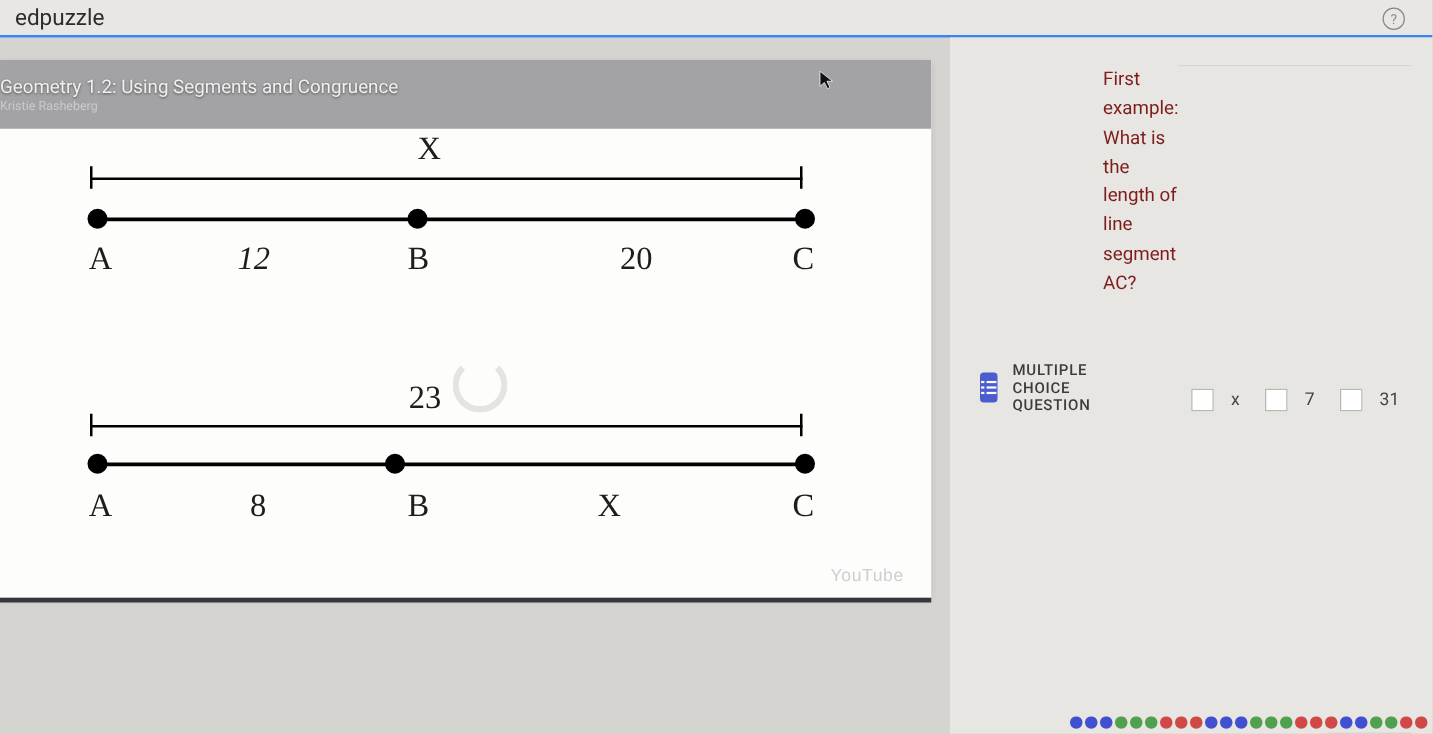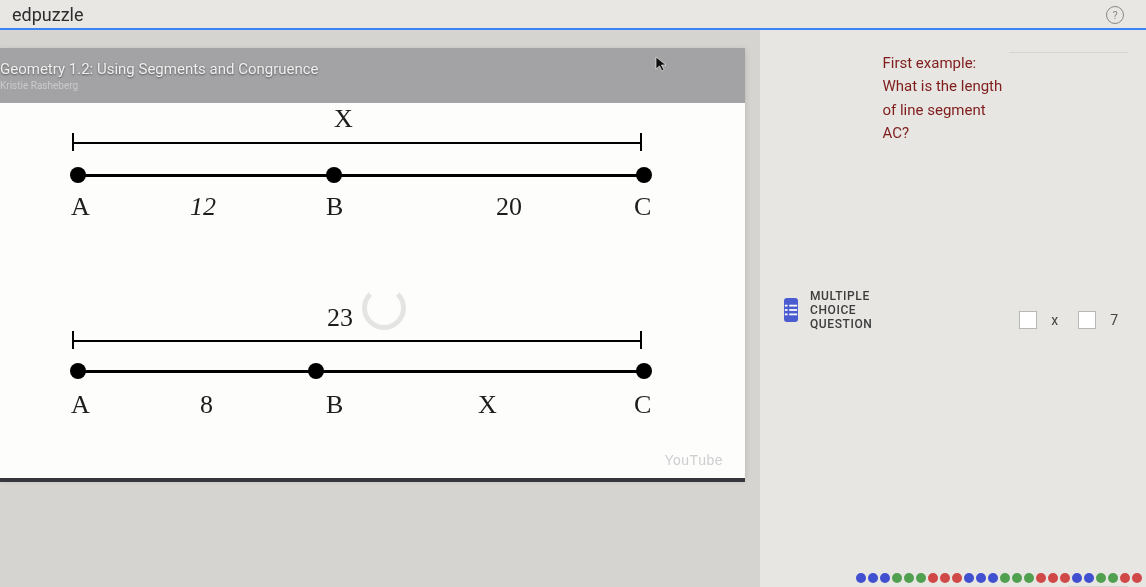--- a/index.html
+++ b/index.html
@@ -240,20 +240,24 @@
     <div class="q-text">First example: What is the length of line segment AC?</div>
 
     <div class="choice">
       <span class="cb"></span>
       <span class="ch-label">x</span>
     </div>
     <div class="choice">
       <span class="cb"></span>
       <span class="ch-label">7</span>
     </div>
+    <div class="choice">
+      <span class="cb"></span>
+      <span class="ch-label">31</span>
+    </div>
 
   </div>
 </div>
 
 <div class="dots-row">
   <span class="br-dot" style="background:#4050d0"></span>
     <span class="br-dot" style="background:#4050d0"></span>
   <span class="br-dot" style="background:#4050d0"></span>
     <span class="br-dot" style="background:#50a050"></span>
   <span class="br-dot" style="background:#50a050"></span>

